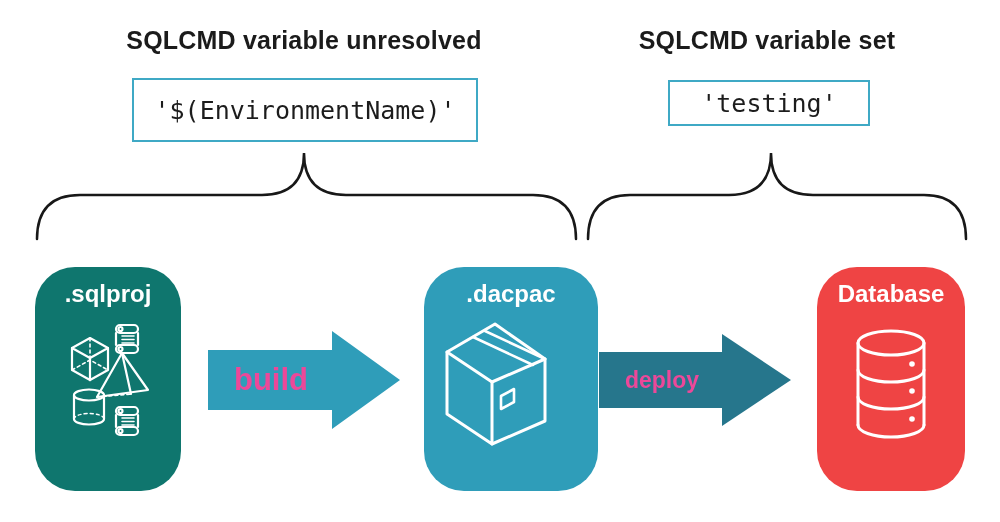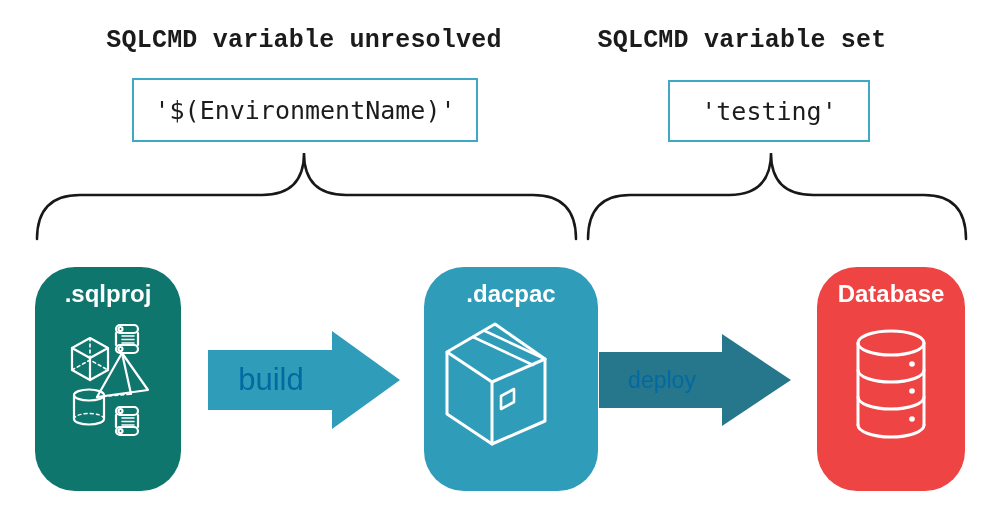--- a/index.html
+++ b/index.html
@@ -12,36 +12,35 @@
     font-family: "Liberation Sans", sans-serif;
   }
   .heading {
     position: absolute;
     top: 26px;
     font-size: 25px;
     font-weight: bold;
     color: #1b1b1b;
     text-align: center;
     letter-spacing: 0.2px;
-    font-family: Liberation Mono, monospace;
   }
   .h-left  { left: 104px; width: 400px; }
-  .h-right { left: 592px; width: 300px; }
+  .h-right { left: 617px; width: 300px; }
 
   .codebox {
     position: absolute;
     border: 2px solid #3FA9C5;
     background: #ffffff;
     display: flex;
     align-items: center;
     justify-content: center;
     box-sizing: border-box;
   }
   .cb-left  { left: 132px; top: 78px; width: 346px; height: 64px; }
-  .cb-right { left: 668px; top: 80px; width: 202px; height: 62px; }
+  .cb-right { left: 668px; top: 80px; width: 202px; height: 46px; }
   .code {
     font-family: "DejaVu Sans Mono", monospace;
     font-size: 25px;
     color: #1c1c1c;
     white-space: pre;
   }
 
   .braces { position: absolute; left: 0; top: 0; width: 1000px; height: 522px; }
 
   .node {
@@ -63,22 +62,22 @@
     font-weight: bold;
   }
   .node-icon { position: absolute; }
   .icon-sqlobjects { left: 6px;  top: 52px; width: 134px; height: 124px; }
   .icon-package    { left: 14px; top: 53px; width: 118px; height: 126px; }
   .icon-database   { left: 36px; top: 62px; width: 76px;  height: 110px; }
 
   .arrow { position: absolute; left: 0; top: 0; width: 1000px; height: 522px; pointer-events: none; }
   .arrow-label {
     position: absolute;
-    color: #0369a1;
-    font-weight: normal;
+    color: #ec4899;
+    font-weight: bold;
     display: flex;
     align-items: center;
     justify-content: center;
   }
   .al-build  { left: 208px; top: 350px; width: 126px; height: 60px; font-size: 31px; }
   .al-deploy { left: 597px; top: 352px; width: 130px; height: 56px; font-size: 23px; }
 </style>
 </head>
 <body>
 

